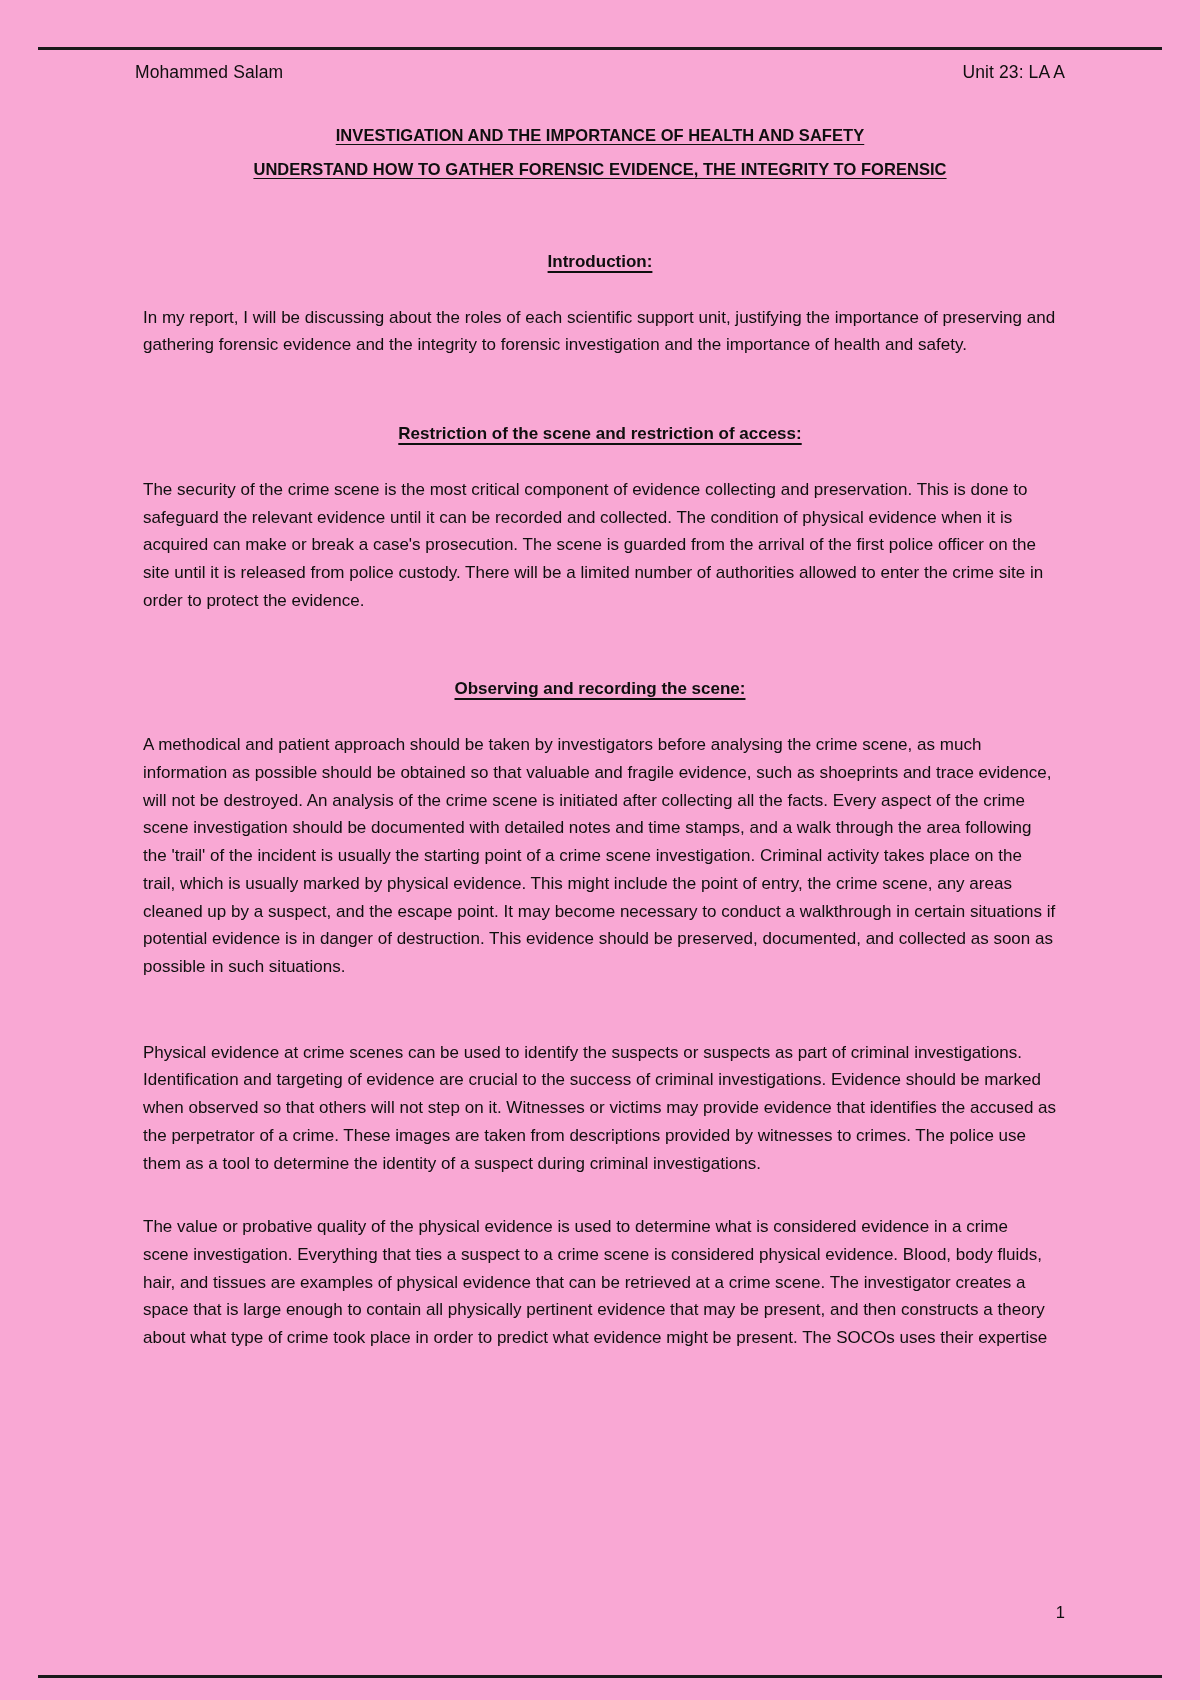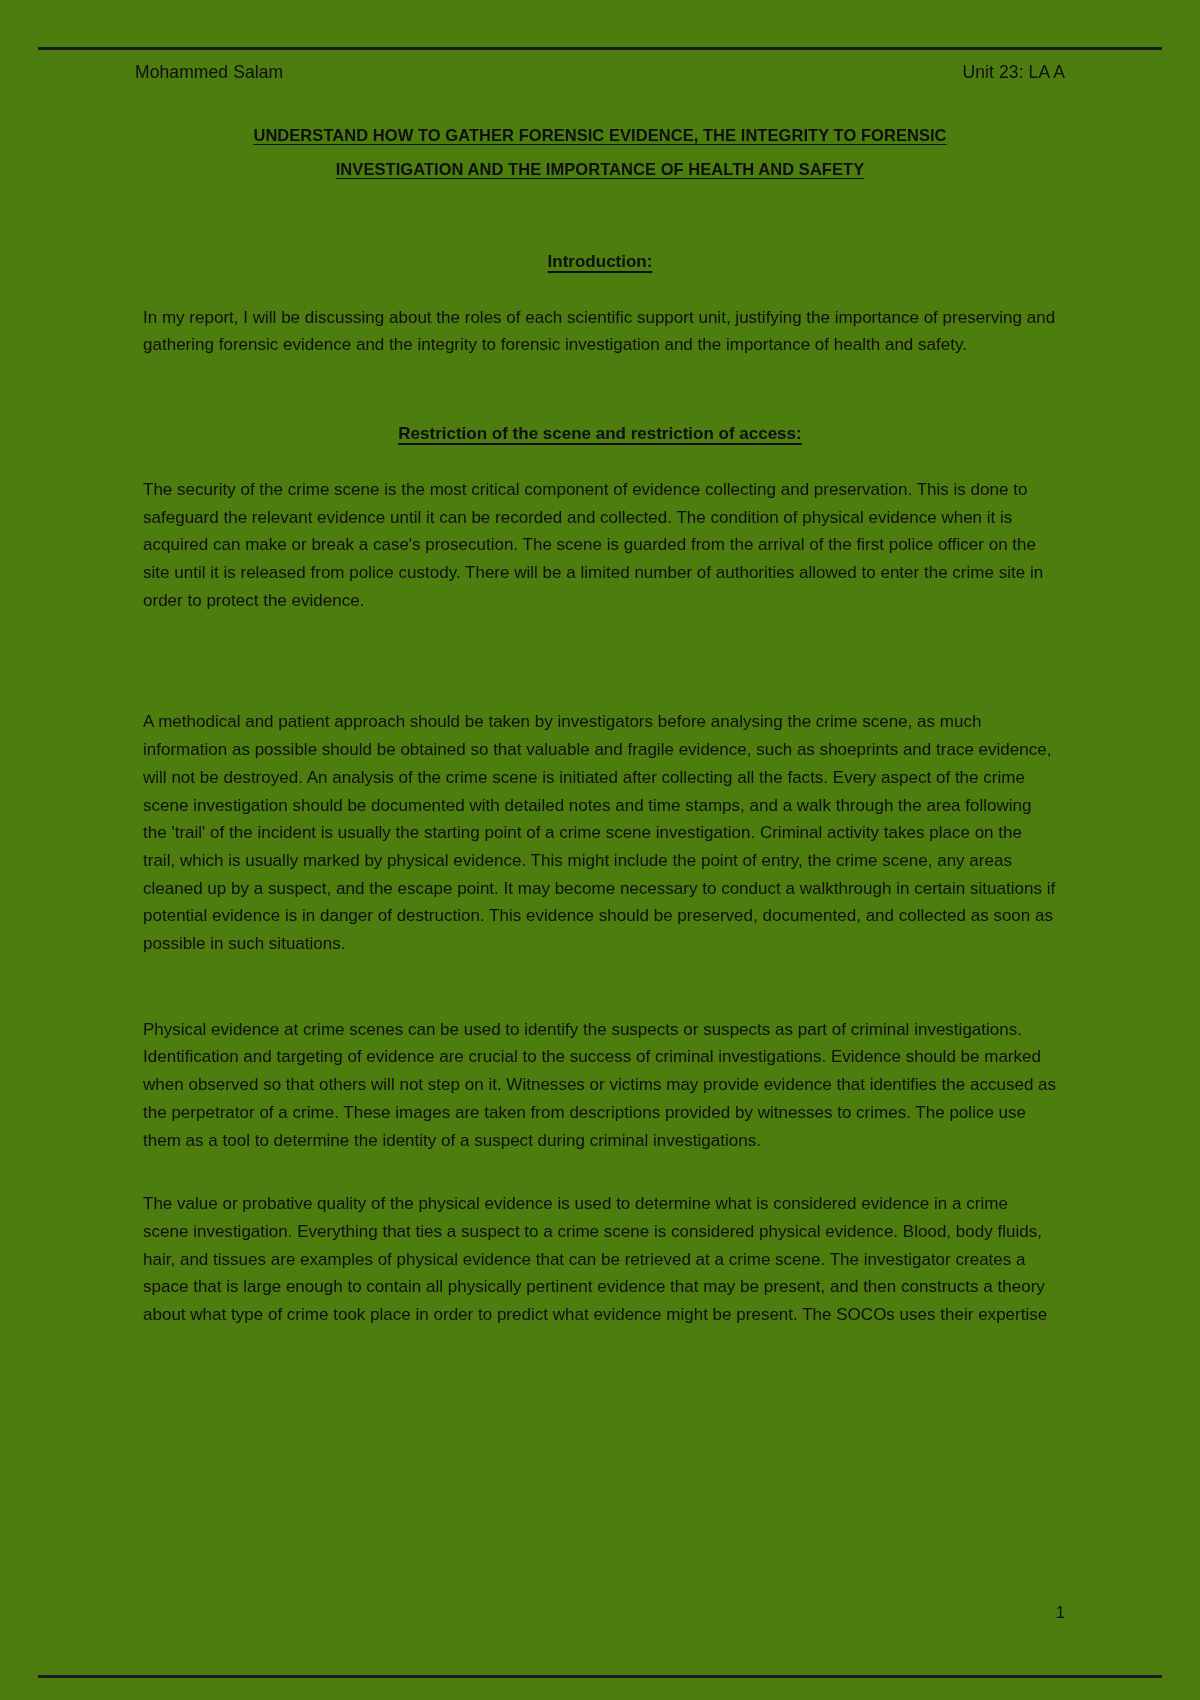--- a/index.html
+++ b/index.html
@@ -6,21 +6,21 @@
   html, body {
     margin: 0;
     padding: 0;
     background: #ffffff;
   }
 
   .page {
     position: relative;
     width: 1200px;
     height: 1700px;
-    background: #4d7c0f;
+    background: #f9a8d4;
     box-sizing: border-box;
     overflow: hidden;
     font-family: "Liberation Sans", sans-serif;
     color: #0f0f0f;
   }
 
   
   .rule-top {
     position: absolute;
     left: 38px;
@@ -123,42 +123,45 @@
   <div class="rule-top"></div>
 
   <div class="content">
 
     <div class="doc-header">
       <div class="author">Mohammed Salam</div>
       <div class="unit">Unit 23: LA A</div>
     </div>
 
     <div class="doc-title">
+      <span class="tline-wrap"><span class="tline">INVESTIGATION AND THE IMPORTANCE OF HEALTH AND SAFETY</span></span>
       <span class="tline-wrap"><span class="tline">UNDERSTAND HOW TO GATHER FORENSIC EVIDENCE, THE INTEGRITY TO FORENSIC</span></span>
-      <span class="tline-wrap"><span class="tline">INVESTIGATION AND THE IMPORTANCE OF HEALTH AND SAFETY</span></span>
     </div>
 
     <div class="gap-title-intro"></div>
 
     <h2 class="section-heading">
       <span>Introduction:</span>
     </h2>
     <div class="gap-heading-para"></div>
     <p class="body-text">In my report, I will be discussing about the roles of each scientific support unit, justifying the importance of preserving and gathering forensic evidence and the integrity to forensic investigation and the importance of health and safety.</p>
 
     <div class="gap-para-heading"></div>
 
     <h2 class="section-heading">
       <span>Restriction of the scene and restriction of access:</span>
     </h2>
     <div class="gap-heading-para"></div>
     <p class="body-text">The security of the crime scene is the most critical component of evidence collecting and preservation. This is done to safeguard the relevant evidence until it can be recorded and collected. The condition of physical evidence when it is acquired can make or break a case's prosecution. The scene is guarded from the arrival of the first police officer on the site until it is released from police custody. There will be a limited number of authorities allowed to enter the crime site in order to protect the evidence.</p>
 
     <div class="gap-para-heading"></div>
 
+    <h2 class="section-heading">
+      <span>Observing and recording the scene:</span>
+    </h2>
     <div class="gap-heading-para"></div>
     <p class="body-text">A methodical and patient approach should be taken by investigators before analysing the crime scene, as much information as possible should be obtained so that valuable and fragile evidence, such as shoeprints and trace evidence, will not be destroyed. An analysis of the crime scene is initiated after collecting all the facts. Every aspect of the crime scene investigation should be documented with detailed notes and time stamps, and a walk through the area following the 'trail' of the incident is usually the starting point of a crime scene investigation. Criminal activity takes place on the trail, which is usually marked by physical evidence. This might include the point of entry, the crime scene, any areas cleaned up by a suspect, and the escape point. It may become necessary to conduct a walkthrough in certain situations if potential evidence is in danger of destruction. This evidence should be preserved, documented, and collected as soon as possible in such situations.</p>
 
     <div class="gap-para-heading-tight"></div>
 
     <div class="gap-heading-para"></div>
     <p class="body-text">Physical evidence at crime scenes can be used to identify the suspects or suspects as part of criminal investigations. Identification and targeting of evidence are crucial to the success of criminal investigations. Evidence should be marked when observed so that others will not step on it. Witnesses or victims may provide evidence that identifies the accused as the perpetrator of a crime. These images are taken from descriptions provided by witnesses to crimes. The police use them as a tool to determine the identity of a suspect during criminal investigations.</p>
     <div class="gap-para-para"></div>
     <p class="body-text">The value or probative quality of the physical evidence is used to determine what is considered evidence in a crime scene investigation. Everything that ties a suspect to a crime scene is considered physical evidence. Blood, body fluids, hair, and tissues are examples of physical evidence that can be retrieved at a crime scene. The investigator creates a space that is large enough to contain all physically pertinent evidence that may be present, and then constructs a theory about what type of crime took place in order to predict what evidence might be present. The SOCOs uses their expertise</p>
 

